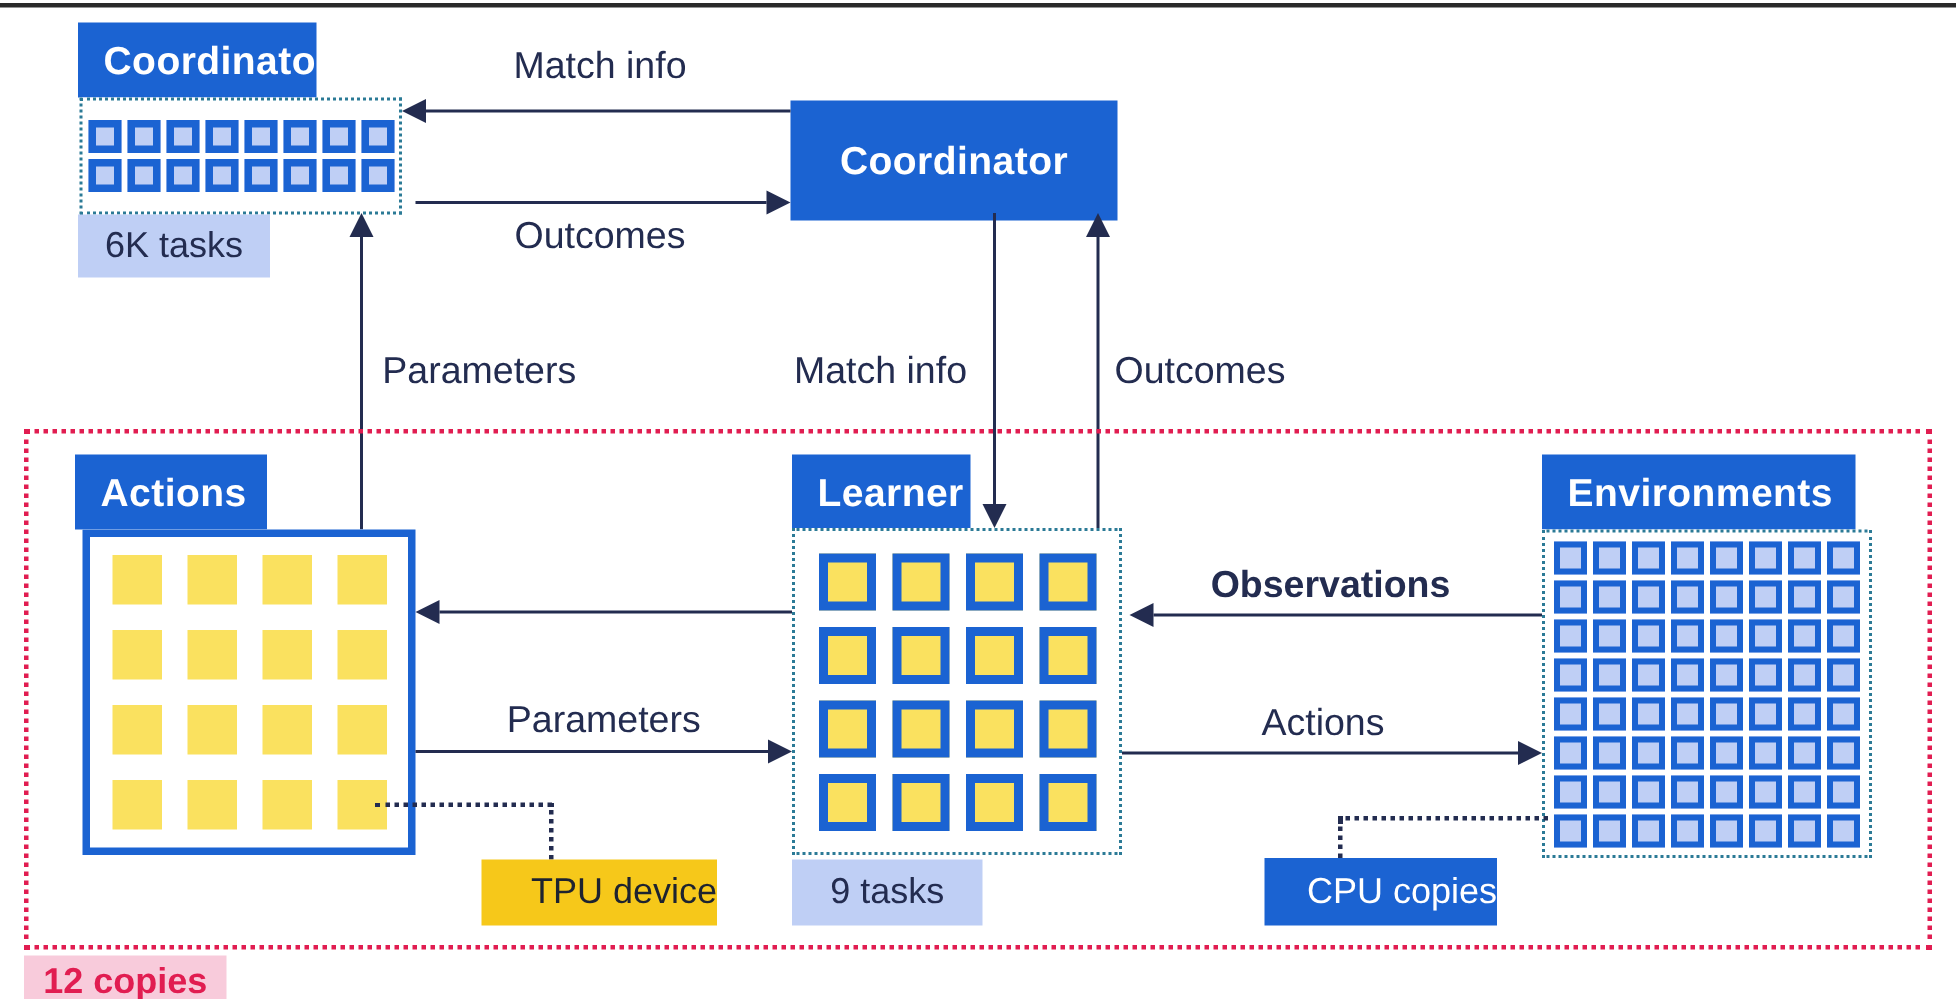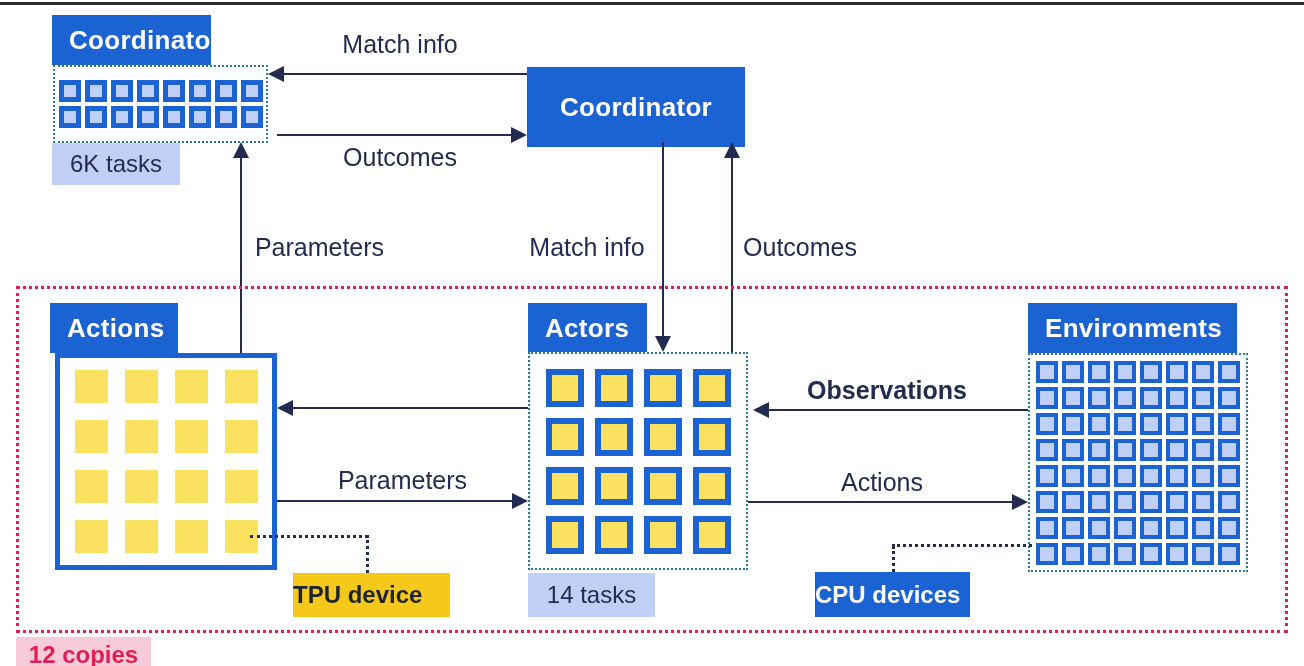--- a/index.html
+++ b/index.html
@@ -24,21 +24,21 @@
   .node-header{
     background:var(--blue);color:#ffffff;font-size:26px;font-weight:600;
     display:flex;align-items:center;padding-left:17px;letter-spacing:.3px;
   }
   .node-header.centered{justify-content:center;padding-left:0;}
   .dotted-box{border:2px dotted var(--teal);background:#ffffff;display:flex;align-items:center;justify-content:center;}
   .task-label{
     background:var(--lavender);color:var(--navy);font-size:24px;font-weight:500;
     display:flex;align-items:center;justify-content:center;
   }
-  .device-label{font-size:24px;font-weight:700;display:flex;align-items:center;justify-content:flex-start;}
+  .device-label{font-size:24px;font-weight:400;display:flex;align-items:center;justify-content:flex-end;margin-left:28px;}
   .device-label.gold{background:var(--gold);color:#1d2330;}
   .device-label.blue{background:var(--blue);color:#ffffff;}
   .edge-label{font-size:25px;font-weight:500;color:var(--navy);text-align:center;}
   .hline{height:2px;background:var(--navy);}
   .vline{width:2px;background:var(--navy);}
   .arr{width:0;height:0;}
   .arr.a-left{border-top:8px solid transparent;border-bottom:8px solid transparent;border-right:16px solid var(--navy);}
   .arr.a-right{border-top:8px solid transparent;border-bottom:8px solid transparent;border-left:16px solid var(--navy);}
   .arr.a-up{border-left:8px solid transparent;border-right:8px solid transparent;border-bottom:16px solid var(--navy);}
   .arr.a-down{border-left:8px solid transparent;border-right:8px solid transparent;border-top:16px solid var(--navy);}
@@ -154,21 +154,21 @@
   </div>
 
   <div class="abs hline" style="left:293px;top:407px;width:235px;"></div>
   <div class="abs arr a-left" style="left:277px;top:400px;"></div>
 
   <div class="abs edge-label" style="left:330px;top:466px;width:145px;">Parameters</div>
   <div class="abs hline" style="left:277px;top:500px;width:235px;"></div>
   <div class="abs arr a-right" style="left:512px;top:493px;"></div>
 
   <div class="abs node-header" style="left:528px;top:303px;width:119px;height:50px;">
-    <span>Actors</span>
+    <span>Learner</span>
   </div>
   <div class="abs dotted-box" style="left:528px;top:352px;width:220px;height:218px;">
     <div class="grid actors-grid">
         <div class="cell"></div>
         <div class="cell"></div>
         <div class="cell"></div>
         <div class="cell"></div>
         <div class="cell"></div>
         <div class="cell"></div>
         <div class="cell"></div>
@@ -177,21 +177,21 @@
         <div class="cell"></div>
         <div class="cell"></div>
         <div class="cell"></div>
         <div class="cell"></div>
         <div class="cell"></div>
         <div class="cell"></div>
         <div class="cell"></div>
       </div>
   </div>
   <div class="abs task-label" style="left:528px;top:573px;width:127px;height:44px;">
-    <span>14 tasks</span>
+    <span>9 tasks</span>
   </div>
 
   <div class="abs edge-label" style="left:798px;top:376px;width:178px;font-weight:bold;">Observations</div>
   <div class="abs hline" style="left:769px;top:409px;width:259px;"></div>
   <div class="abs arr a-left" style="left:753px;top:402px;"></div>
 
   <div class="abs edge-label" style="left:808px;top:468px;width:148px;text-align:center;">Actions</div>
   <div class="abs hline" style="left:748px;top:501px;width:264px;"></div>
   <div class="abs arr a-right" style="left:1012px;top:494px;"></div>
 
@@ -263,16 +263,16 @@
         <div class="cell"></div>
         <div class="cell"></div>
         <div class="cell"></div>
         <div class="cell"></div>
       </div>
   </div>
 
   <div class="abs dot-v dot-conn-t" style="left:892px;top:546px;height:26px;"></div>
   <div class="abs dot-h dot-conn-t" style="left:892px;top:544px;width:140px;"></div>
   <div class="abs device-label blue" style="left:815px;top:572px;width:155px;height:45px;">
-    <span>CPU devices</span>
+    <span>CPU copies</span>
   </div>
 
 </div>
 
 </body></html>

